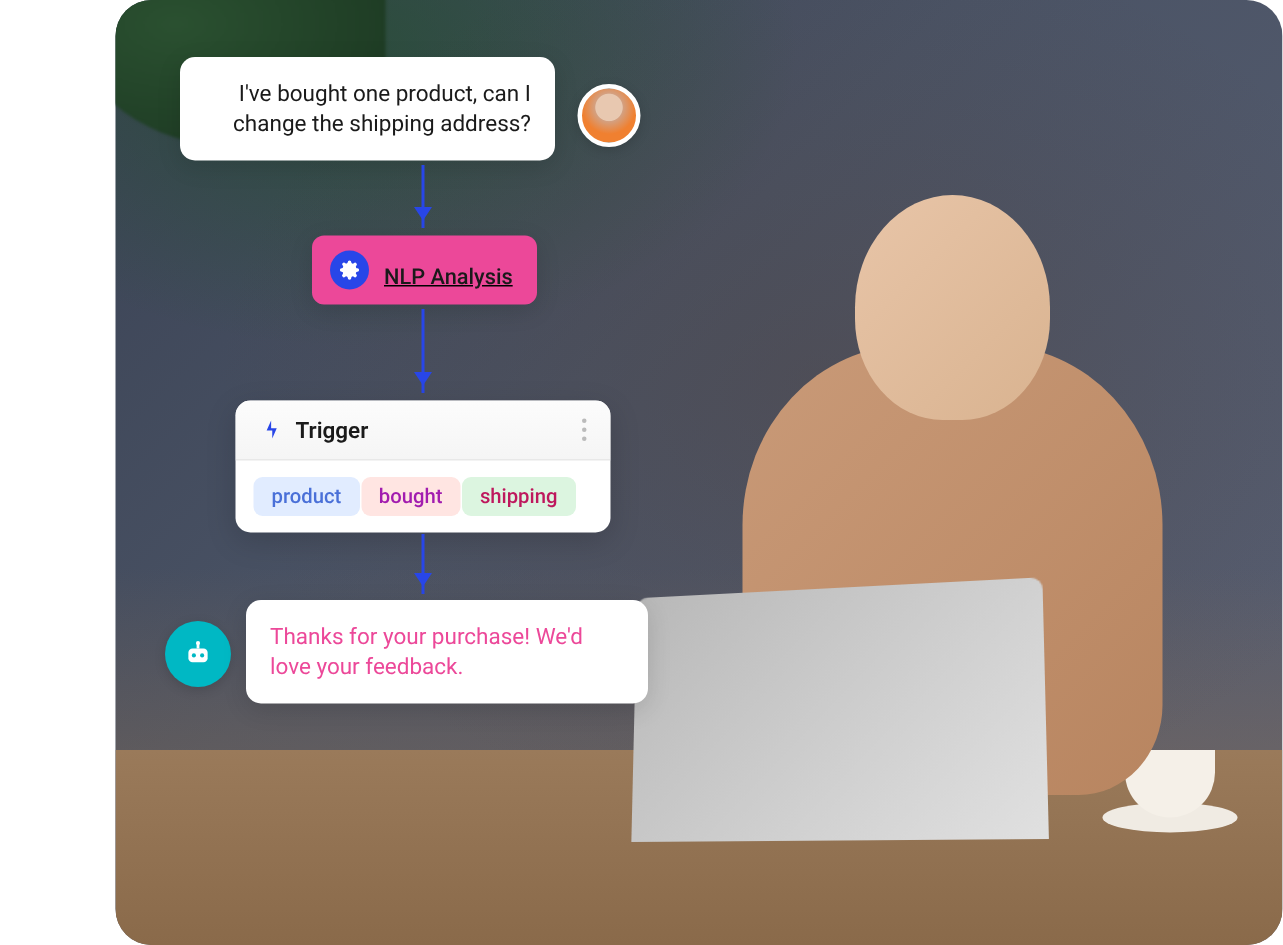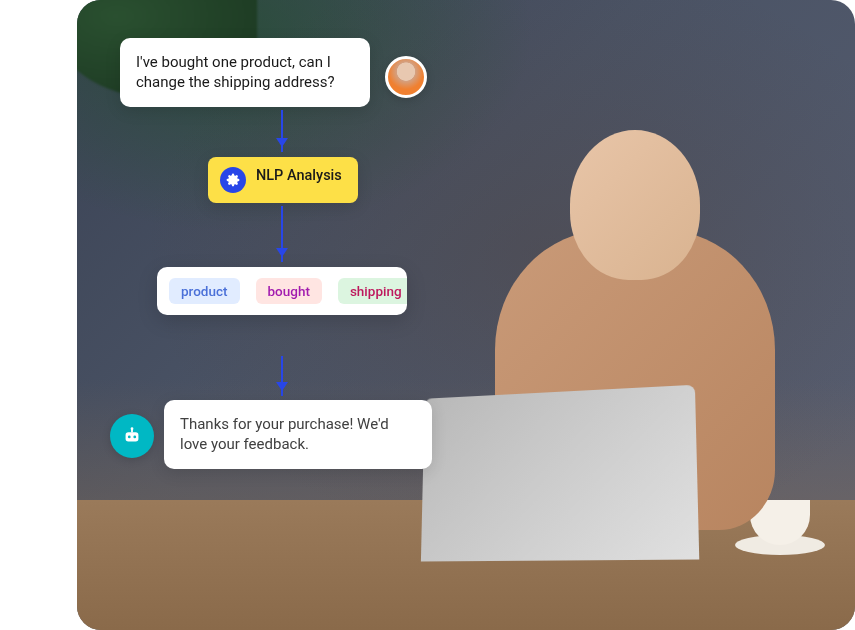--- a/index.html
+++ b/index.html
@@ -128,20 +128,21 @@
   left: 120px;
   top: 0;
   width: 250px;
   background: #fff;
   border-radius: 10px;
   padding: 14px 16px;
   font-size: 15px;
   line-height: 1.35;
   color: #1a1a1a;
   box-shadow: 0 4px 16px rgba(0,0,0,0.12);
+  text-align: right;
 }
 .avatar-user {
   position: absolute;
   left: 385px;
   top: 18px;
   width: 42px;
   height: 42px;
   border-radius: 50%;
   background: radial-gradient(circle at 50% 35%, #e8c8b0 30%, #d4a080 32%, #f08030 60%);
   border: 3px solid #fff;
@@ -164,27 +165,28 @@
 }
 .arrow1 { top: 72px; height: 42px; }
 .arrow2 { top: 168px; height: 56px; }
 .arrow3 { top: 318px; height: 40px; }
 
 .nlp-card {
   position: absolute;
   left: 208px;
   top: 119px;
   width: 150px;
-  background: #fde047;
+  background: #ec4899;
   border-radius: 8px;
   padding: 10px 12px;
   display: flex;
-  align-items: flex-start;
+  align-items: flex-end;
   gap: 10px;
   box-shadow: 0 4px 16px rgba(0,0,0,0.12);
+  text-decoration: underline;
 }
 .nlp-icon {
   width: 26px;
   height: 26px;
   border-radius: 50%;
   background: #2846e8;
   display: flex;
   align-items: center;
   justify-content: center;
   flex-shrink: 0;
@@ -221,21 +223,21 @@
   flex-direction: column;
   gap: 3px;
   padding: 2px;
 }
 .trigger-menu span {
   width: 3px; height: 3px; background: #bbb; border-radius: 50%;
 }
 .trigger-body {
   padding: 11px 12px;
   display: flex;
-  gap: 16px;
+  gap: 1px;
 }
 .tag {
   padding: 5px 12px;
   border-radius: 6px;
   font-size: 13.5px;
   font-weight: 500;
 }
 .tag-blue { background: #e1ecff; color: #4a70d8; }
 .tag-red { background: #ffe5e2; color: #a21caf; }
 .tag-green { background: #dcf5e0; color: #be185d; }
@@ -243,21 +245,21 @@
 .msg-bot {
   position: absolute;
   left: 164px;
   top: 362px;
   width: 268px;
   background: #fff;
   border-radius: 10px;
   padding: 14px 16px;
   font-size: 15px;
   line-height: 1.35;
-  color: #404040;
+  color: #ec4899;
   box-shadow: 0 4px 16px rgba(0,0,0,0.12);
 }
 .avatar-bot {
   position: absolute;
   left: 110px;
   top: 376px;
   width: 44px;
   height: 44px;
   border-radius: 50%;
   background: #00b8c4;
@@ -302,20 +304,33 @@
           <path d="M12 15a3 3 0 100-6 3 3 0 000 6z" fill="#fff"></path>
           <path d="M19.4 15a1.7 1.7 0 00.34 1.87l.06.06a2 2 0 11-2.83 2.83l-.06-.06a1.7 1.7 0 00-1.87-.34 1.7 1.7 0 00-1.03 1.56V21a2 2 0 11-4 0v-.09a1.7 1.7 0 00-1.11-1.56 1.7 1.7 0 00-1.87.34l-.06.06a2 2 0 11-2.83-2.83l.06-.06a1.7 1.7 0 00.34-1.87 1.7 1.7 0 00-1.56-1.03H3a2 2 0 110-4h.09a1.7 1.7 0 001.56-1.11 1.7 1.7 0 00-.34-1.87l-.06-.06a2 2 0 112.83-2.83l.06.06a1.7 1.7 0 001.87.34H9a1.7 1.7 0 001.03-1.56V3a2 2 0 114 0v.09a1.7 1.7 0 001.03 1.56 1.7 1.7 0 001.87-.34l.06-.06a2 2 0 112.83 2.83l-.06.06a1.7 1.7 0 00-.34 1.87V9a1.7 1.7 0 001.56 1.03H21a2 2 0 110 4h-.09a1.7 1.7 0 00-1.56 1.03z" fill="#fff"></path>
         </svg>
     </div>
     <span class="nlp-label">NLP Analysis</span>
   </div>
 
   <div class="arrow arrow2"></div>
 
   <div class="trigger-card">
+    <div class="trigger-head">
+      <span class="trigger-icon">
+        <svg viewBox="0 0 24 24" fill="currentColor">
+            <path d="M2 12h3M6 12h3l4-9v7h5l-4 9v-7H6"></path>
+          </svg>
+      </span>
+      <span class="trigger-title">Trigger</span>
+      <div class="trigger-menu">
+        <span></span>
+          <span></span>
+          <span></span>
+      </div>
+    </div>
     <div class="trigger-body">
       <span class="tag tag-blue">product</span>
       <span class="tag tag-red">bought</span>
       <span class="tag tag-green">shipping</span>
     </div>
   </div>
 
   <div class="arrow arrow3"></div>
 
   <div class="avatar-bot">

